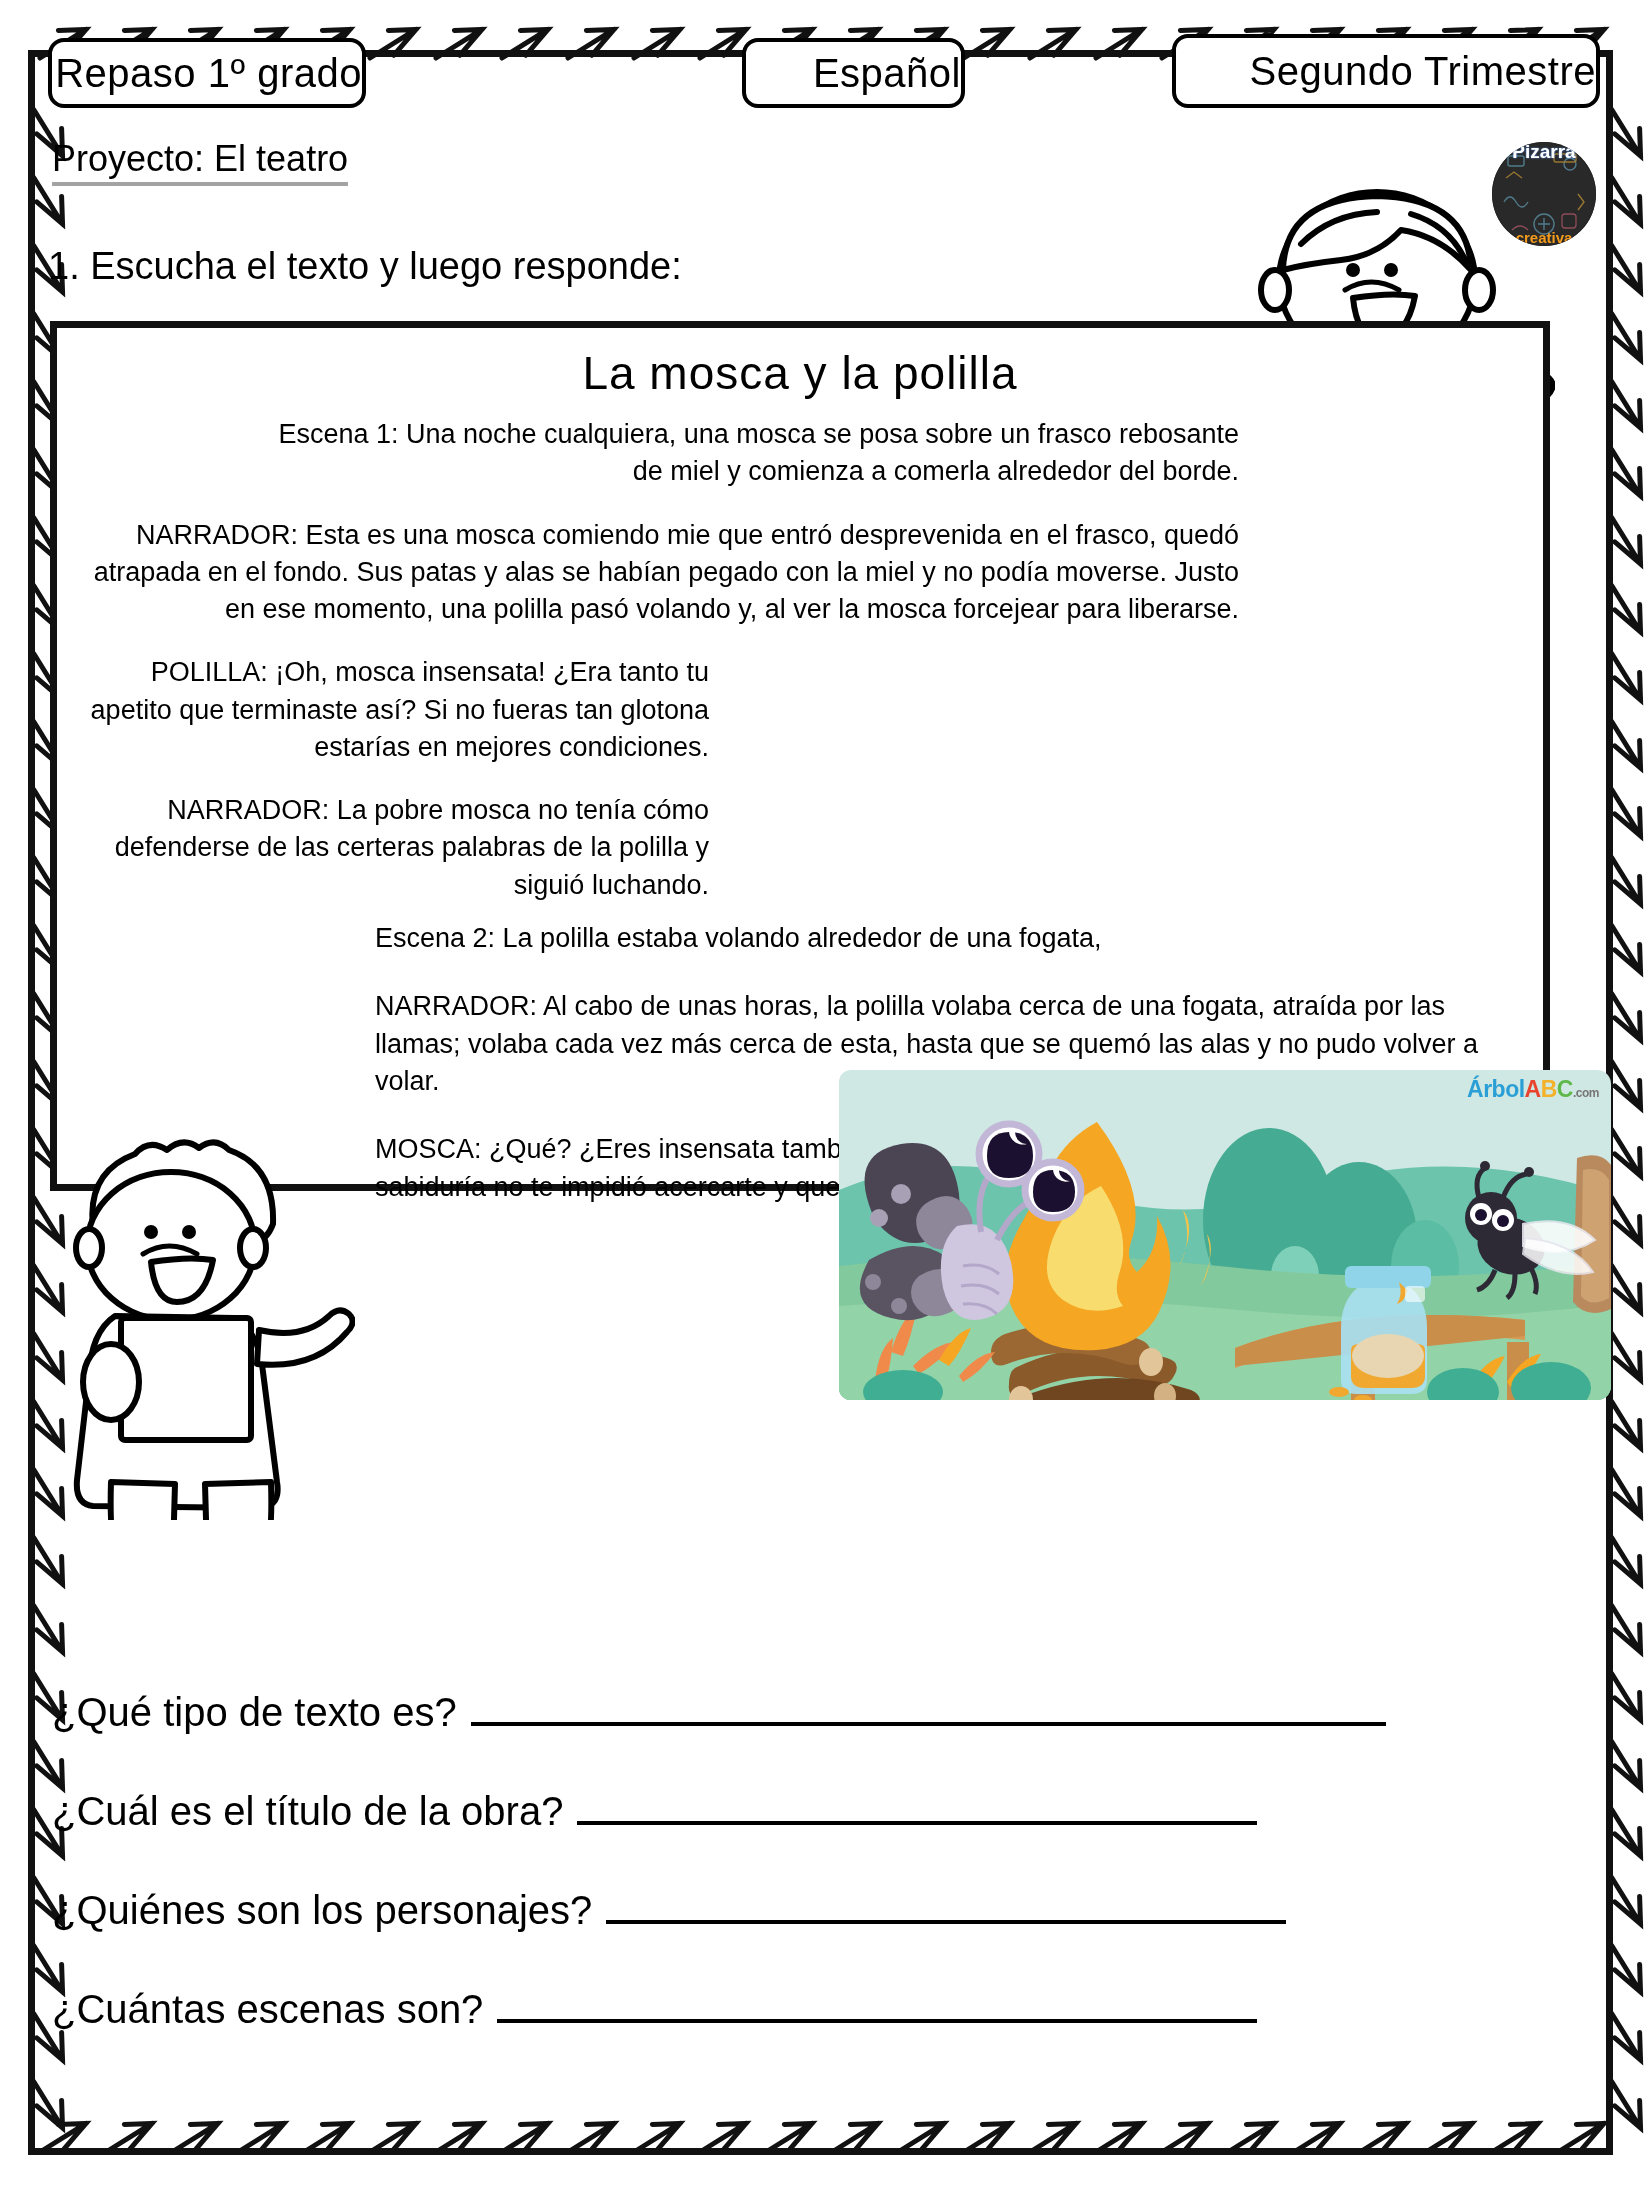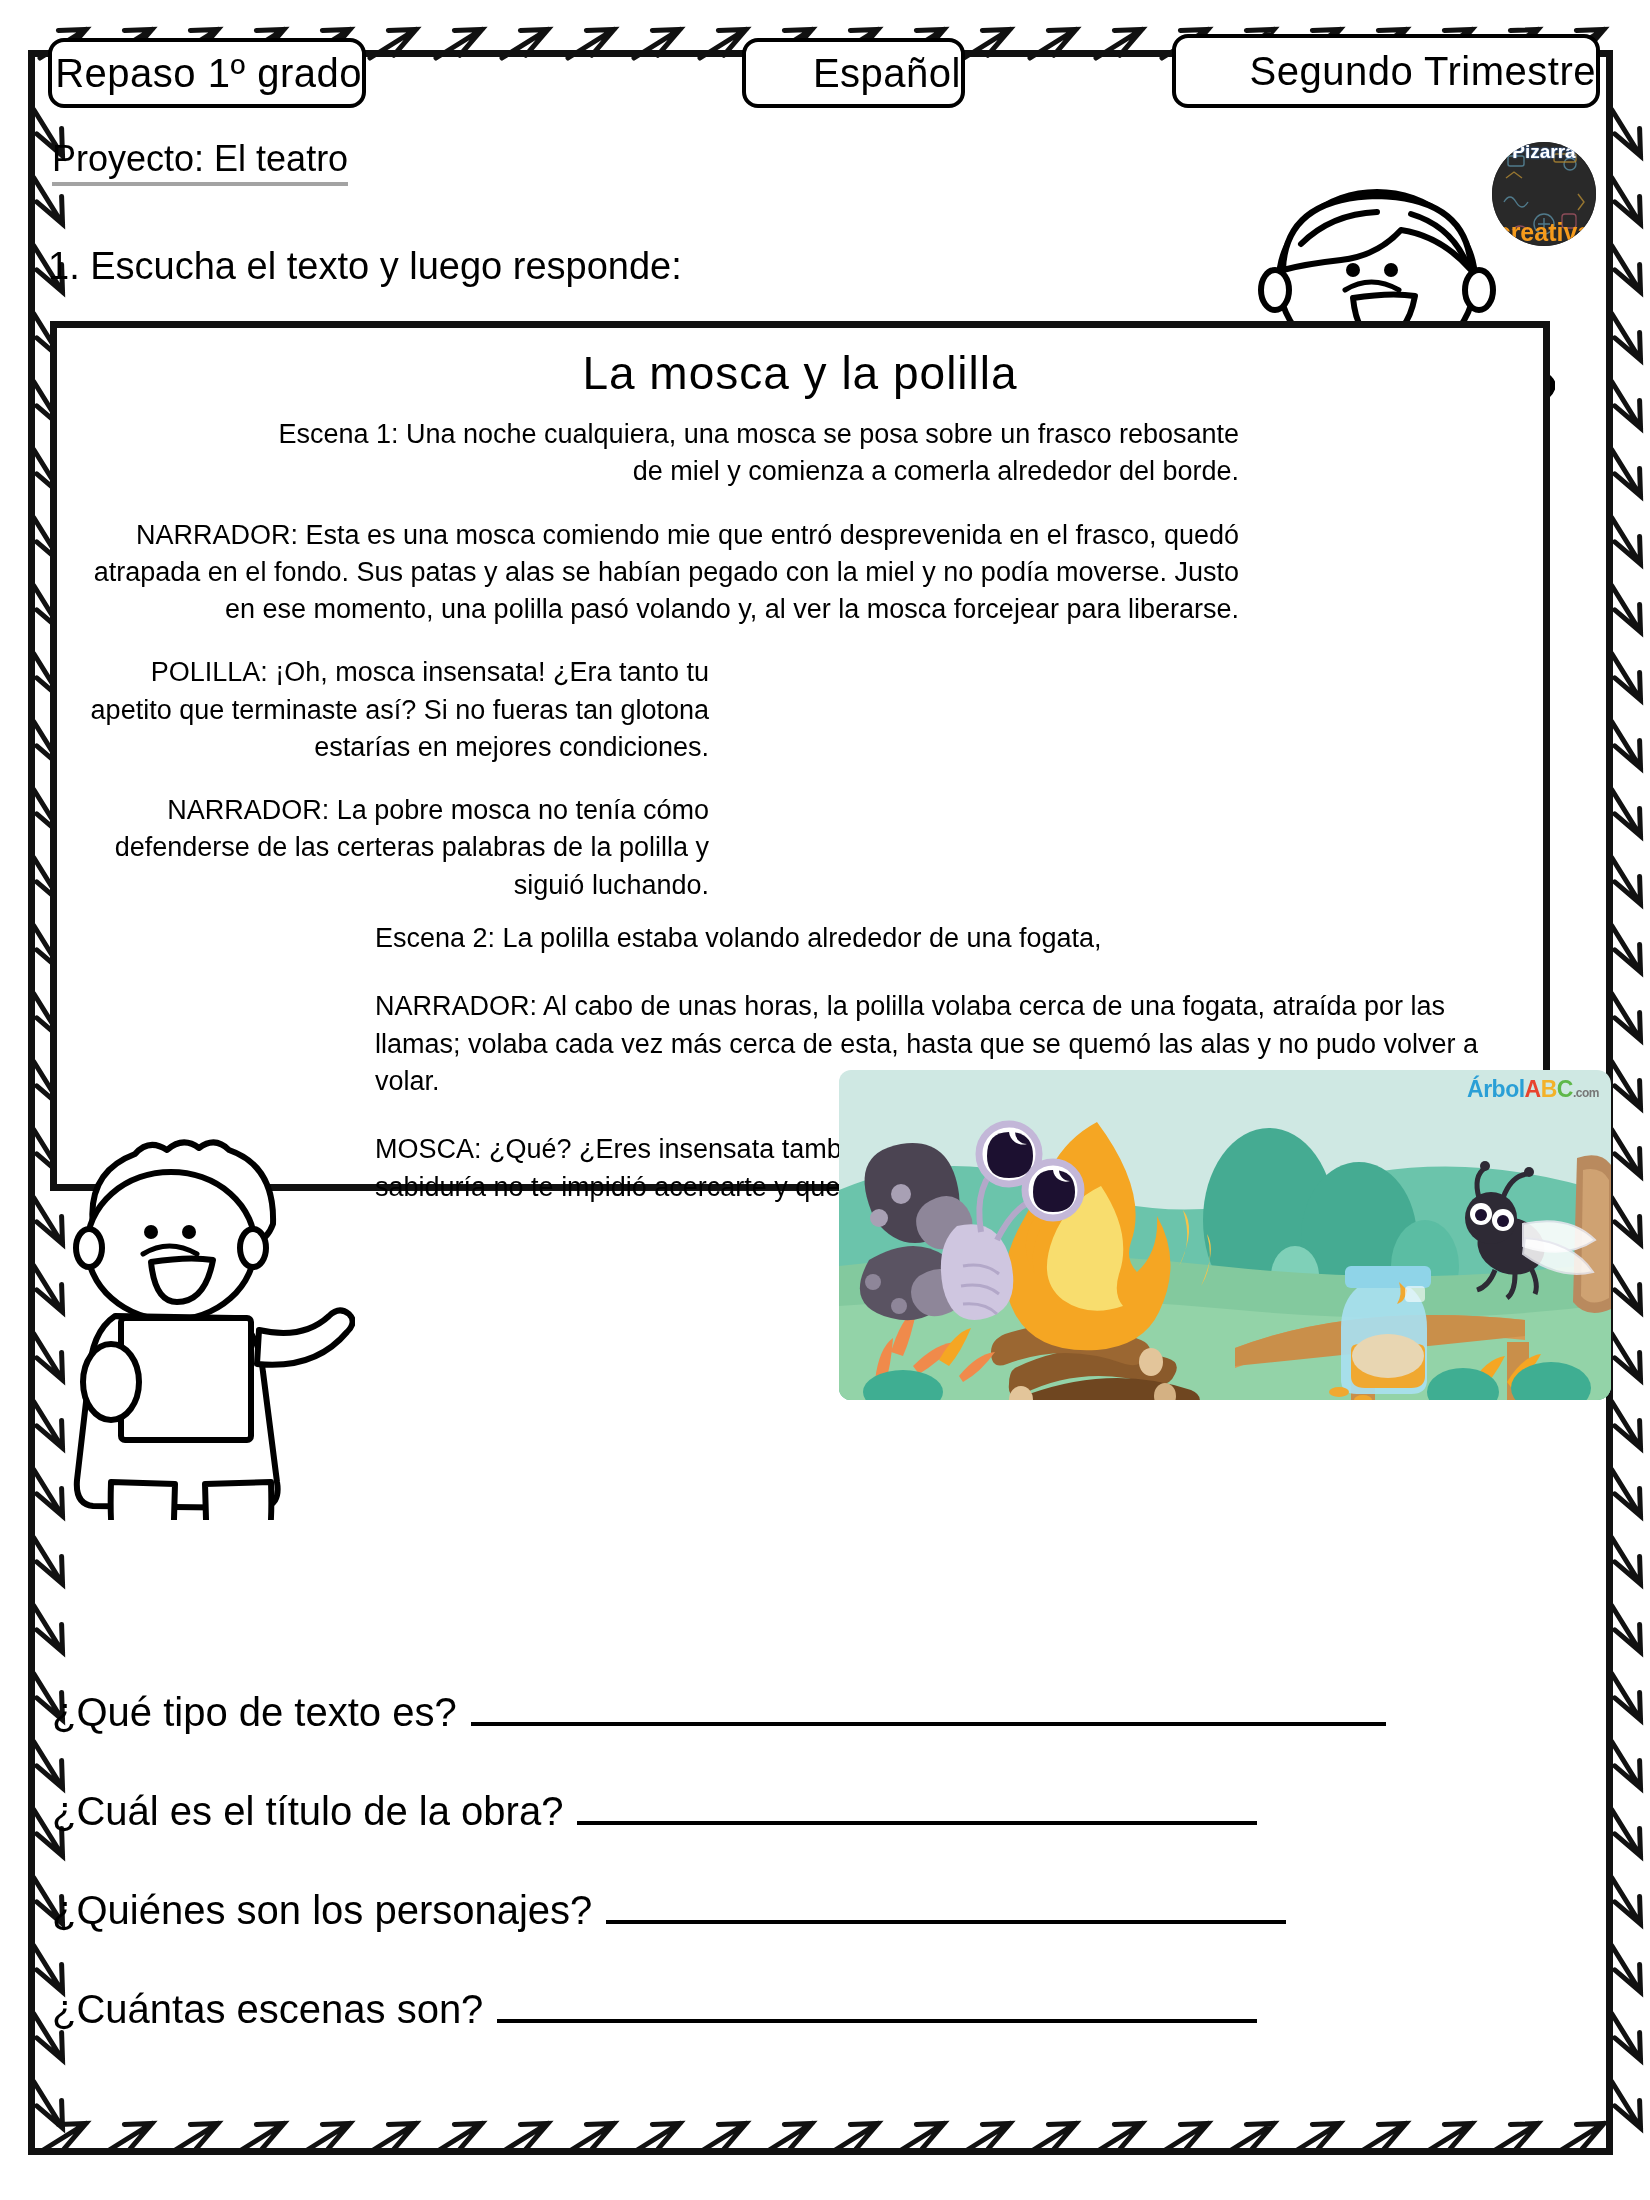--- a/index.html
+++ b/index.html
@@ -59,21 +59,21 @@
   
   .logo-badge{
     position:absolute;left:1492px;top:142px;width:104px;height:104px;
     border-radius:50%;
     background:#404040;
     overflow:hidden;
     display:flex;flex-direction:column;align-items:center;justify-content:space-between;
     box-shadow:0 0 0 1px #333 inset;
   }
   .logo-badge .l1{color:#ffffff;font-size:19px;font-weight:bold;line-height:1;text-shadow:0 0 2px #59f;}
-  .logo-badge .l2{color:#f59b1c;font-size:25px;font-weight:bold;line-height:1.1;margin-top:3px;}
+  .logo-badge .l2{color:#f59b1c;font-size:15px;font-weight:bold;line-height:1.1;margin-top:3px;}
   .logo-badge .doodles{position:absolute;inset:0;opacity:.6;}
 
   
   .story-box{
     position:absolute;left:50px;top:321px;width:1500px;height:870px;
     border:7px solid #111;
     background:#fff;
     box-sizing:border-box;
   }
   .story-title{

